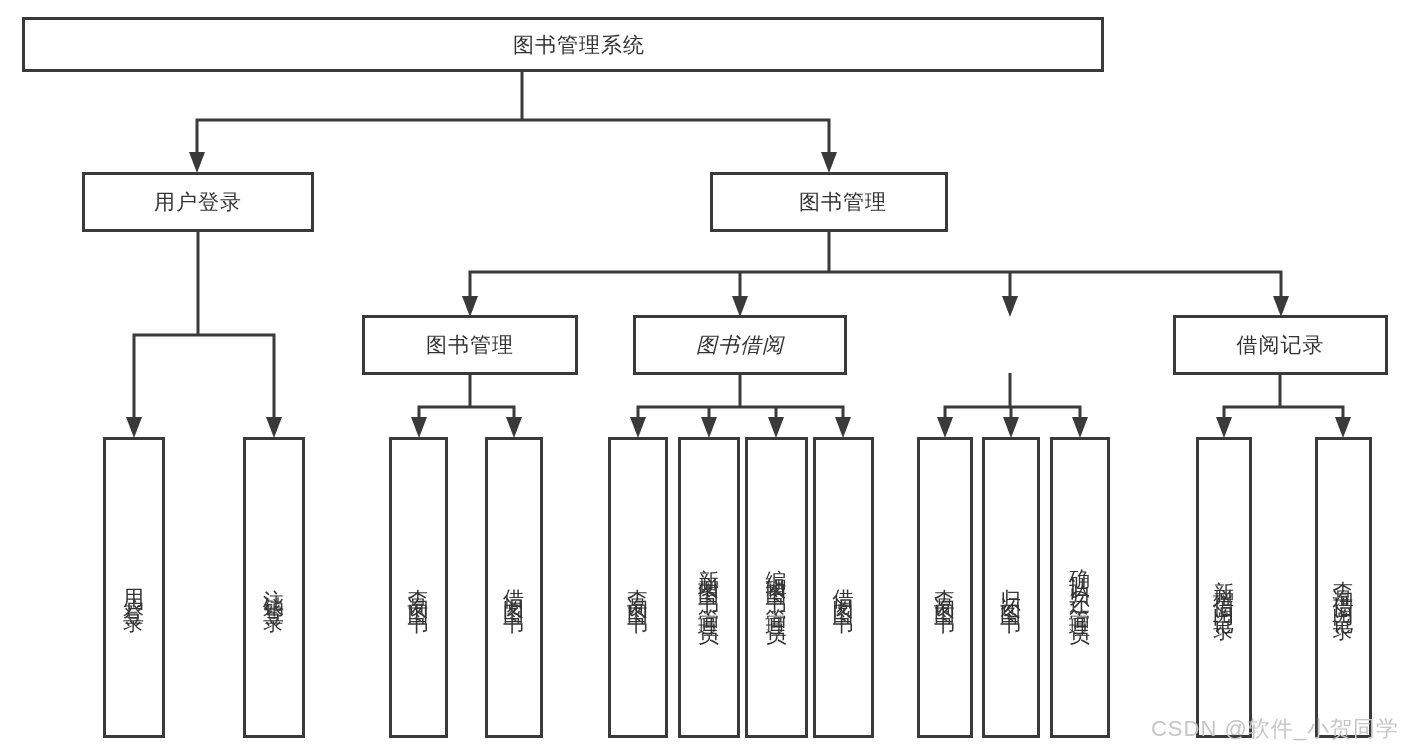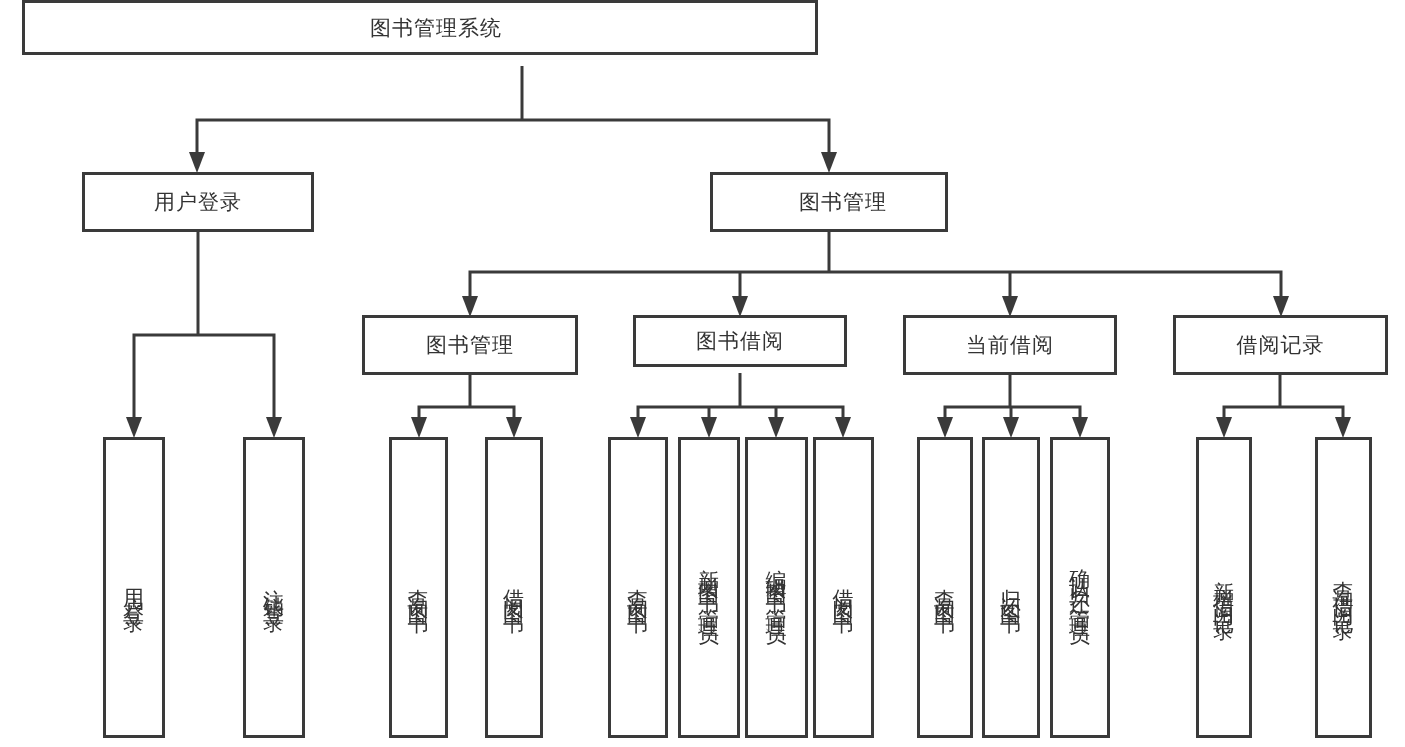--- a/index.html
+++ b/index.html
@@ -37,27 +37,27 @@
     font-size: 21px;
   }
   .vtext {
     writing-mode: vertical-rl;
     text-orientation: mixed;
     letter-spacing: 8px;
     line-height: 1;
     white-space: nowrap;
   }
   
-  .n-root   { left: 22px;   top: 0;  width: 796px; height: 55px; padding-left: 32px; }
+  .n-root   { left: 22px;   top: 17px;  width: 1082px; height: 55px; padding-left: 32px; }
   
   .n-l2a    { left: 82px;   top: 172px; width: 232px; height: 60px; }
   .n-l2b    { left: 710px;  top: 172px; width: 238px; height: 60px; padding-left: 28px; }
   
   .n-l3a    { left: 362px;  top: 315px; width: 216px; height: 60px; }
-  .n-l3b    { left: 633px;  top: 315px; width: 214px; height: 52px; }
+  .n-l3b    { left: 633px;  top: 315px; width: 214px; height: 60px; font-style: italic; }
   .n-l3c    { left: 903px;  top: 315px; width: 214px; height: 60px; }
   .n-l3d    { left: 1173px; top: 315px; width: 215px; height: 60px; }
   
   .leaf     { top: 437px; height: 301px; }
   .n-u1     { left: 103px;  width: 62px; }
   .n-u2     { left: 243px;  width: 62px; }
   .n-r1     { left: 389px;  width: 59px; }
   .n-r2     { left: 485px;  width: 58px; }
   .n-b1     { left: 608px;  width: 60px; }
   .n-b2     { left: 678px;  width: 62px; }
@@ -152,23 +152,20 @@
   <div class="node n-l2b">
     <span>图书管理</span>
   </div>
 
   <div class="node n-l3a">
     <span>图书管理</span>
   </div>
   <div class="node n-l3b">
     <span>图书借阅</span>
   </div>
-  <div class="node n-l3c">
-    <span>当前借阅</span>
-  </div>
   <div class="node n-l3d">
     <span>借阅记录</span>
   </div>
 
   <div class="node leaf n-u1">
     <span class="vtext">用户登录</span>
   </div>
   <div class="node leaf n-u2">
     <span class="vtext">注销登录</span>
   </div>
@@ -203,14 +200,15 @@
     <span class="vtext">确认归还（管理员）</span>
   </div>
 
   <div class="node leaf n-rec1">
     <span class="vtext">新增借阅记录</span>
   </div>
   <div class="node leaf n-rec2">
     <span class="vtext">查询借阅记录</span>
   </div>
 
+  <div class="watermark">CSDN @软件_小贺同学</div>
 
 </div>
 
 </body></html>

